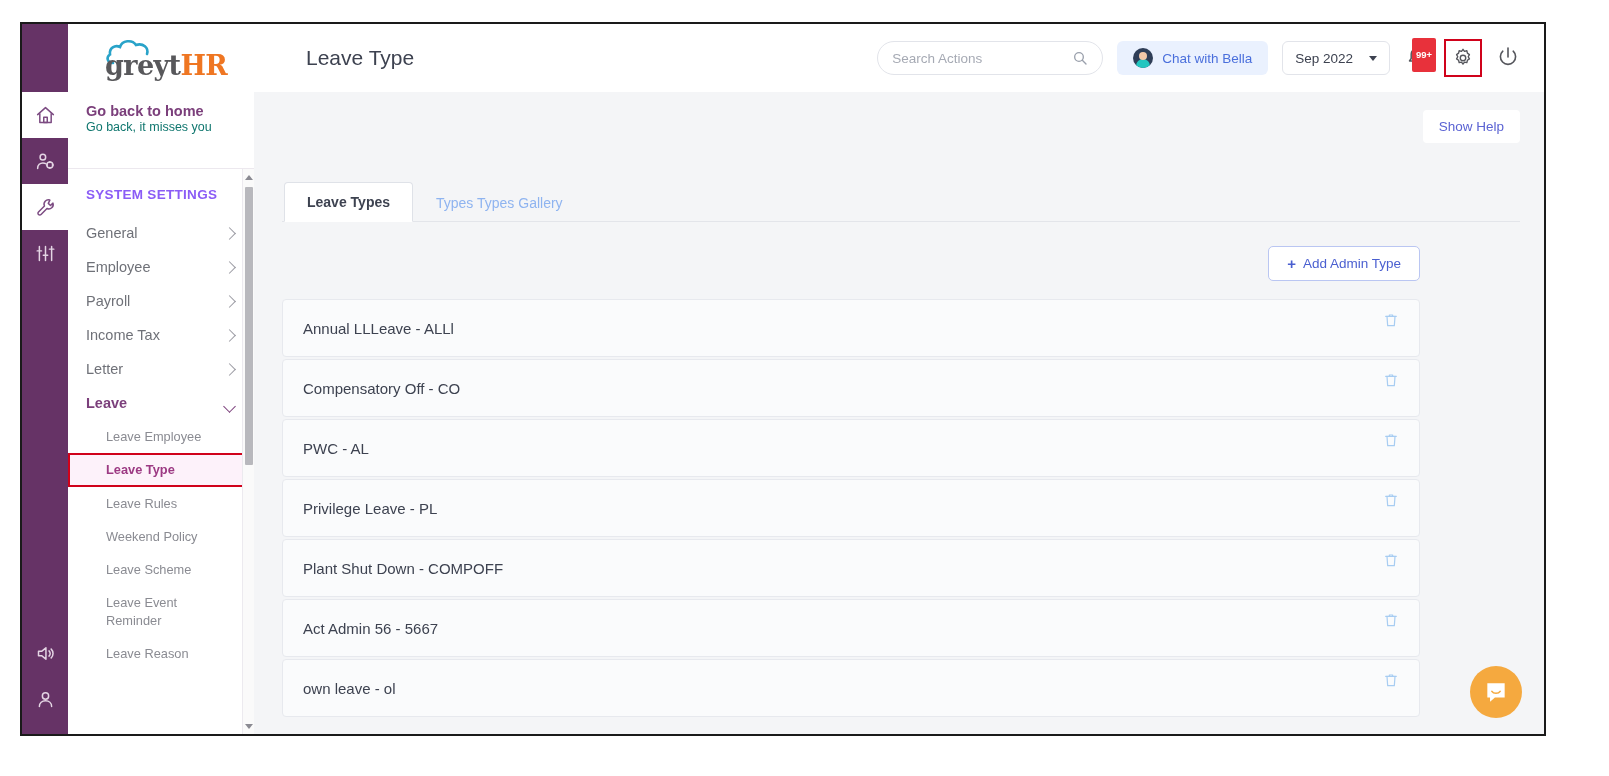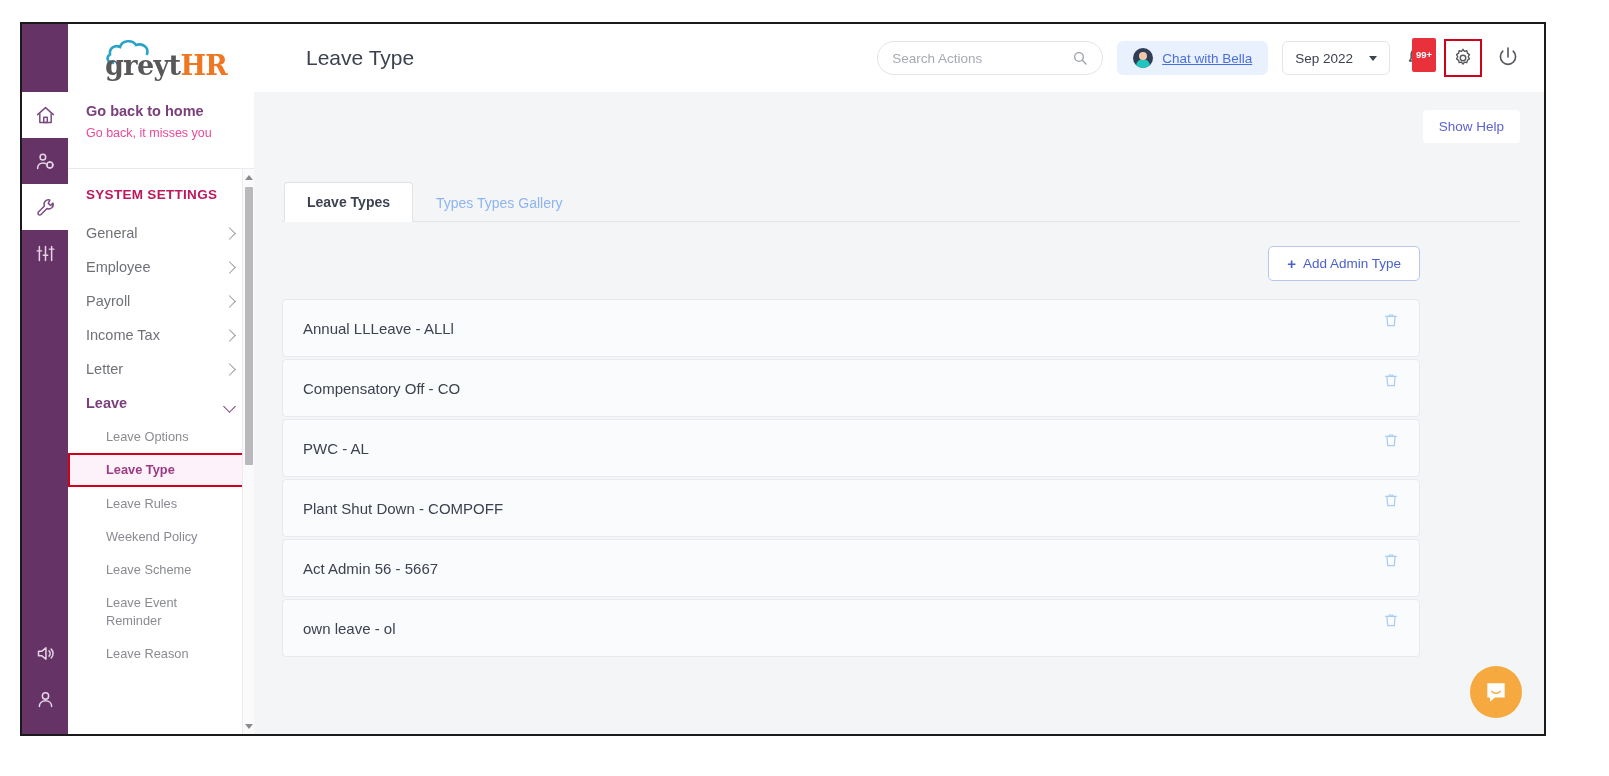--- a/index.html
+++ b/index.html
@@ -92,39 +92,39 @@
     background: #ffffff;
   }
   .go-back-title {
     font-size: 14.5px;
     font-weight: 700;
     color: #7b3f7b;
     line-height: 1.25;
   }
   .go-back-sub {
     font-size: 12.5px;
-    color: #ec4899;
-    margin-top: 6px;
+    color: #0f766e;
+    margin-top: 0;
   }
 
   .nav-scroll {
     position: absolute;
     left: 0;
     top: 76px;
     right: 0;
     bottom: 0;
     background: #ffffff;
     border-top: 1px solid #ece8ee;
   }
   .nav-inner { padding-top: 10px; }
 
   .nav-heading {
     font-size: 13.5px;
     font-weight: 700;
-    color: #be185d;
+    color: #8b5cf6;
     letter-spacing: 0.3px;
     padding: 8px 0 14px 18px;
   }
   .nav-item {
     display: flex;
     align-items: center;
     justify-content: space-between;
     padding: 9px 16px 9px 18px;
     font-size: 14.5px;
     color: #6f7178;
@@ -272,21 +272,21 @@
   }
   .bella-avatar::before {
     content: "";
     position: absolute;
     left: 6px; top: 4px;
     width: 8px; height: 8px;
     border-radius: 50%;
     background: #f3c8a8;
     z-index: 2;
   }
-  .bella-label { font-size: 13.5px; color: #4a6fdc; text-decoration: underline; }
+  .bella-label { font-size: 13.5px; color: #4a6fdc; }
 
   .date-select {
     height: 34px;
     min-width: 106px;
     border: 1px solid #e2e4ea;
     border-radius: 6px;
     display: flex;
     align-items: center;
     justify-content: flex-start;
     padding: 0 12px;
@@ -542,21 +542,21 @@
         <div class="nav-item">
           <span>Letter</span>
           <span class="chev"></span>
         </div>
         <div class="nav-item active">
           <span>Leave</span>
           <span class="chev down"></span>
         </div>
 
         <div class="sub-item">
-          <span>Leave Options</span>
+          <span>Leave Employee</span>
         </div>
         <div class="sub-item selected">
           <span>Leave Type</span>
           <span class="highlight-box"></span>
         </div>
         <div class="sub-item">
           <span>Leave Rules</span>
         </div>
         <div class="sub-item">
           <span>Weekend Policy</span>
@@ -684,20 +684,30 @@
           <span class="leave-name">PWC - AL</span>
           <span class="trash-btn">
             <svg width="16" height="16" viewBox="0 0 24 24" fill="none" stroke="#a8cdf2" stroke-width="1.8" stroke-linecap="round" stroke-linejoin="round">
               <path d="M4 6.5 H20"></path>
                 <path d="M9.5 6.5 V4.5 H14.5 V6.5"></path>
               <path d="M6 6.5 L7 20.5 H17 L18 6.5"></path>
             </svg>
           </span>
         </div>
 
+        <div class="leave-row">
+          <span class="leave-name">Privilege Leave - PL</span>
+          <span class="trash-btn">
+            <svg width="16" height="16" viewBox="0 0 24 24" fill="none" stroke="#a8cdf2" stroke-width="1.8" stroke-linecap="round" stroke-linejoin="round">
+              <path d="M4 6.5 H20"></path>
+                <path d="M9.5 6.5 V4.5 H14.5 V6.5"></path>
+              <path d="M6 6.5 L7 20.5 H17 L18 6.5"></path>
+            </svg>
+          </span>
+        </div>
 
         <div class="leave-row">
           <span class="leave-name">Plant Shut Down - COMPOFF</span>
           <span class="trash-btn">
             <svg width="16" height="16" viewBox="0 0 24 24" fill="none" stroke="#a8cdf2" stroke-width="1.8" stroke-linecap="round" stroke-linejoin="round">
               <path d="M4 6.5 H20"></path>
                 <path d="M9.5 6.5 V4.5 H14.5 V6.5"></path>
               <path d="M6 6.5 L7 20.5 H17 L18 6.5"></path>
             </svg>
           </span>

